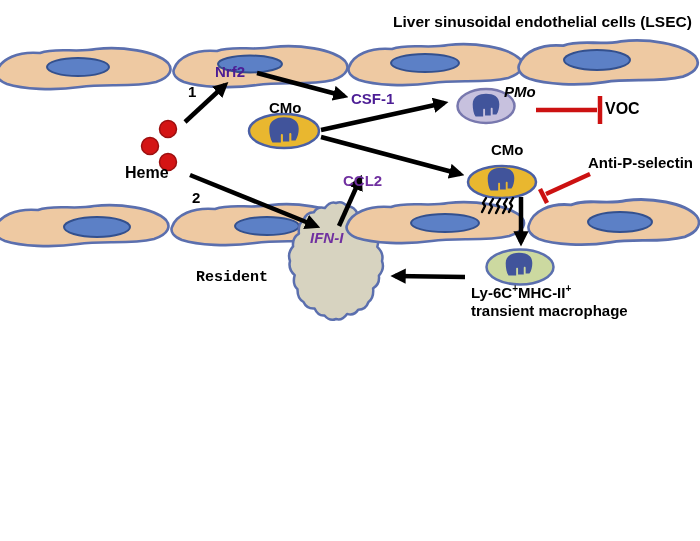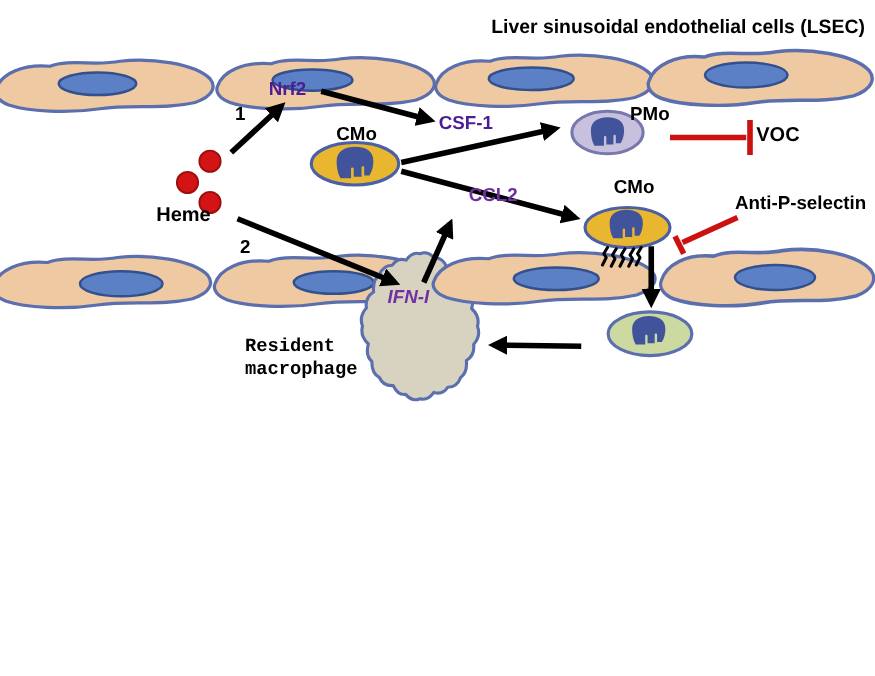--- a/index.html
+++ b/index.html
@@ -108,28 +108,31 @@
       <path class="tether" d="M507,199 l-3,5 l2,3 l-3,6"></path>
       <path class="tether" d="M513,198 l-3,5 l2,3 l-3,6"></path>
     </g>
   </svg>
 
   <div class="lbl" style="left:372px;top:13px;font-size:15.5px;margin-left:21px;">Liver sinusoidal endothelial cells (LSEC)</div>
   <div class="lbl green" style="left:215px;top:63px;">Nrf2</div>
   <div class="lbl" style="left:188px;top:83px;">1</div>
   <div class="lbl" style="left:269px;top:99px;">CMo</div>
   <div class="lbl green" style="left:351px;top:90px;">CSF-1</div>
-  <div class="lbl" style="left:504px;top:83px;">PMo</div>
+  <div class="lbl" style="left:504px;top:83px;font-style:italic;">PMo</div>
   <div class="lbl big" style="left:605px;top:99px;">VOC</div>
-  <div class="lbl purple" style="left:343px;top:148px;margin-left:32px;">CCL2</div>
+  <div class="lbl purple" style="left:343px;top:172px;">CCL2</div>
   <div class="lbl" style="left:491px;top:141px;">CMo</div>
   <div class="lbl" style="left:588px;top:154px;">Anti-P-selectin</div>
   <div class="lbl big" style="left:125px;top:163px;">Heme</div>
   <div class="lbl" style="left:192px;top:189px;">2</div>
   <div class="lbl purple" style="left:310px;top:229px;font-style:italic;">IFN-I</div>
 
   <div class="lbl" style="left:196px;top:269px;font-family:Liberation Mono, monospace;">
     <div>Resident</div>
-    <div>macrophage</div>
   </div>
 
+  <div class="lbl" style="left:471px;top:283px;">
+    <div><span>Ly-6C</span><sup>+</sup><span>MHC-II</span><sup>+</sup></div>
+    <div>transient macrophage</div>
+  </div>
 
 </div>
 
 </body></html>

